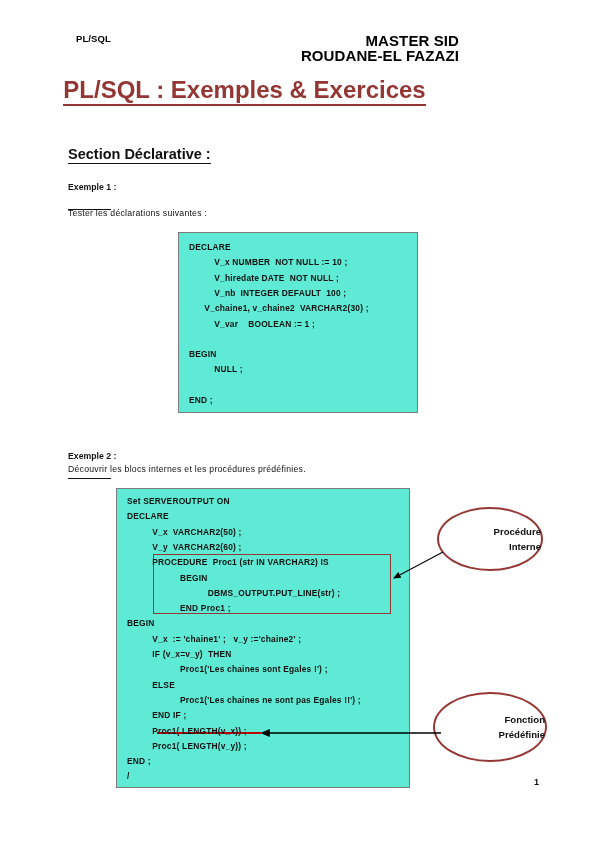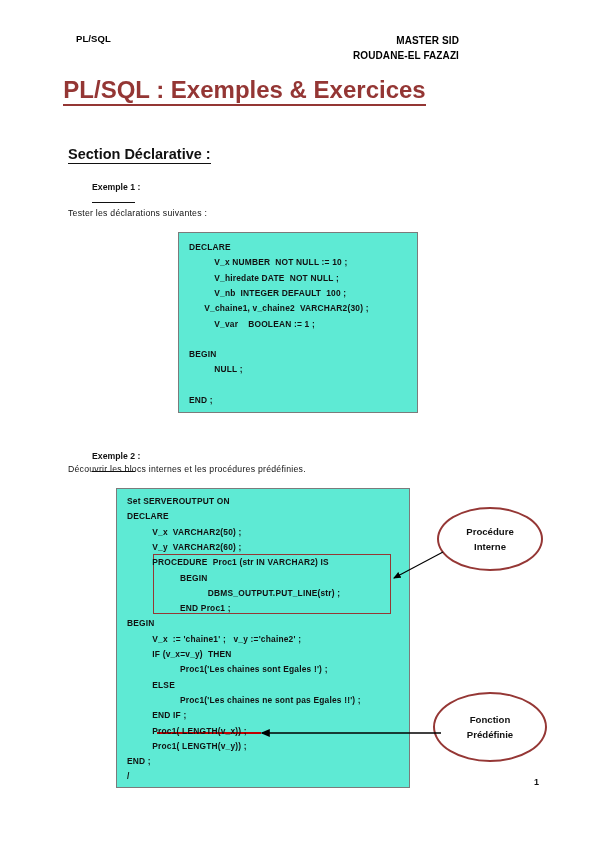--- a/index.html
+++ b/index.html
@@ -30,21 +30,21 @@
     top: 0;
     font-size: 9.5px;
     font-weight: bold;
     letter-spacing: 0.1px;
   }
   .hdr-right {
     position: absolute;
     right: 56px;
     top: 0;
     text-align: right;
-    font-size: 10px;
+    font-size: 15px;
     font-weight: bold;
     line-height: 15px;
     letter-spacing: 0.1px;
   }
 
   
   .doc-title {
     position: absolute;
     left: 0;
     top: 76px;
@@ -75,22 +75,21 @@
 
   .example-label {
     position: absolute;
     left: 68px;
     font-size: 8.7px;
     font-weight: bold;
     color: #111111;
   }
   .example-label span.u {
     border-bottom: 1px solid #111111;
-    padding-bottom: 10px;
-    margin-left: 24px;
+    padding-bottom: 17px;
   }
   .example-label span.nb { border-bottom: none; }
 
   .para {
     position: absolute;
     left: 68px;
     font-size: 8.7px;
     color: #111111;
     letter-spacing: 0.25px;
   }
@@ -128,21 +127,21 @@
   }
 
   
   .callout {
     position: absolute;
     border: 2px solid #953735;
     border-radius: 50%;
     box-sizing: border-box;
     display: flex;
     flex-direction: column;
-    align-items: center;
+    align-items: flex-end;
     justify-content: center;
     font-size: 9.6px;
     font-weight: bold;
     color: #111111;
     line-height: 15px;
     text-align: center;
   }
 
   .arrow-svg {
     position: absolute;

